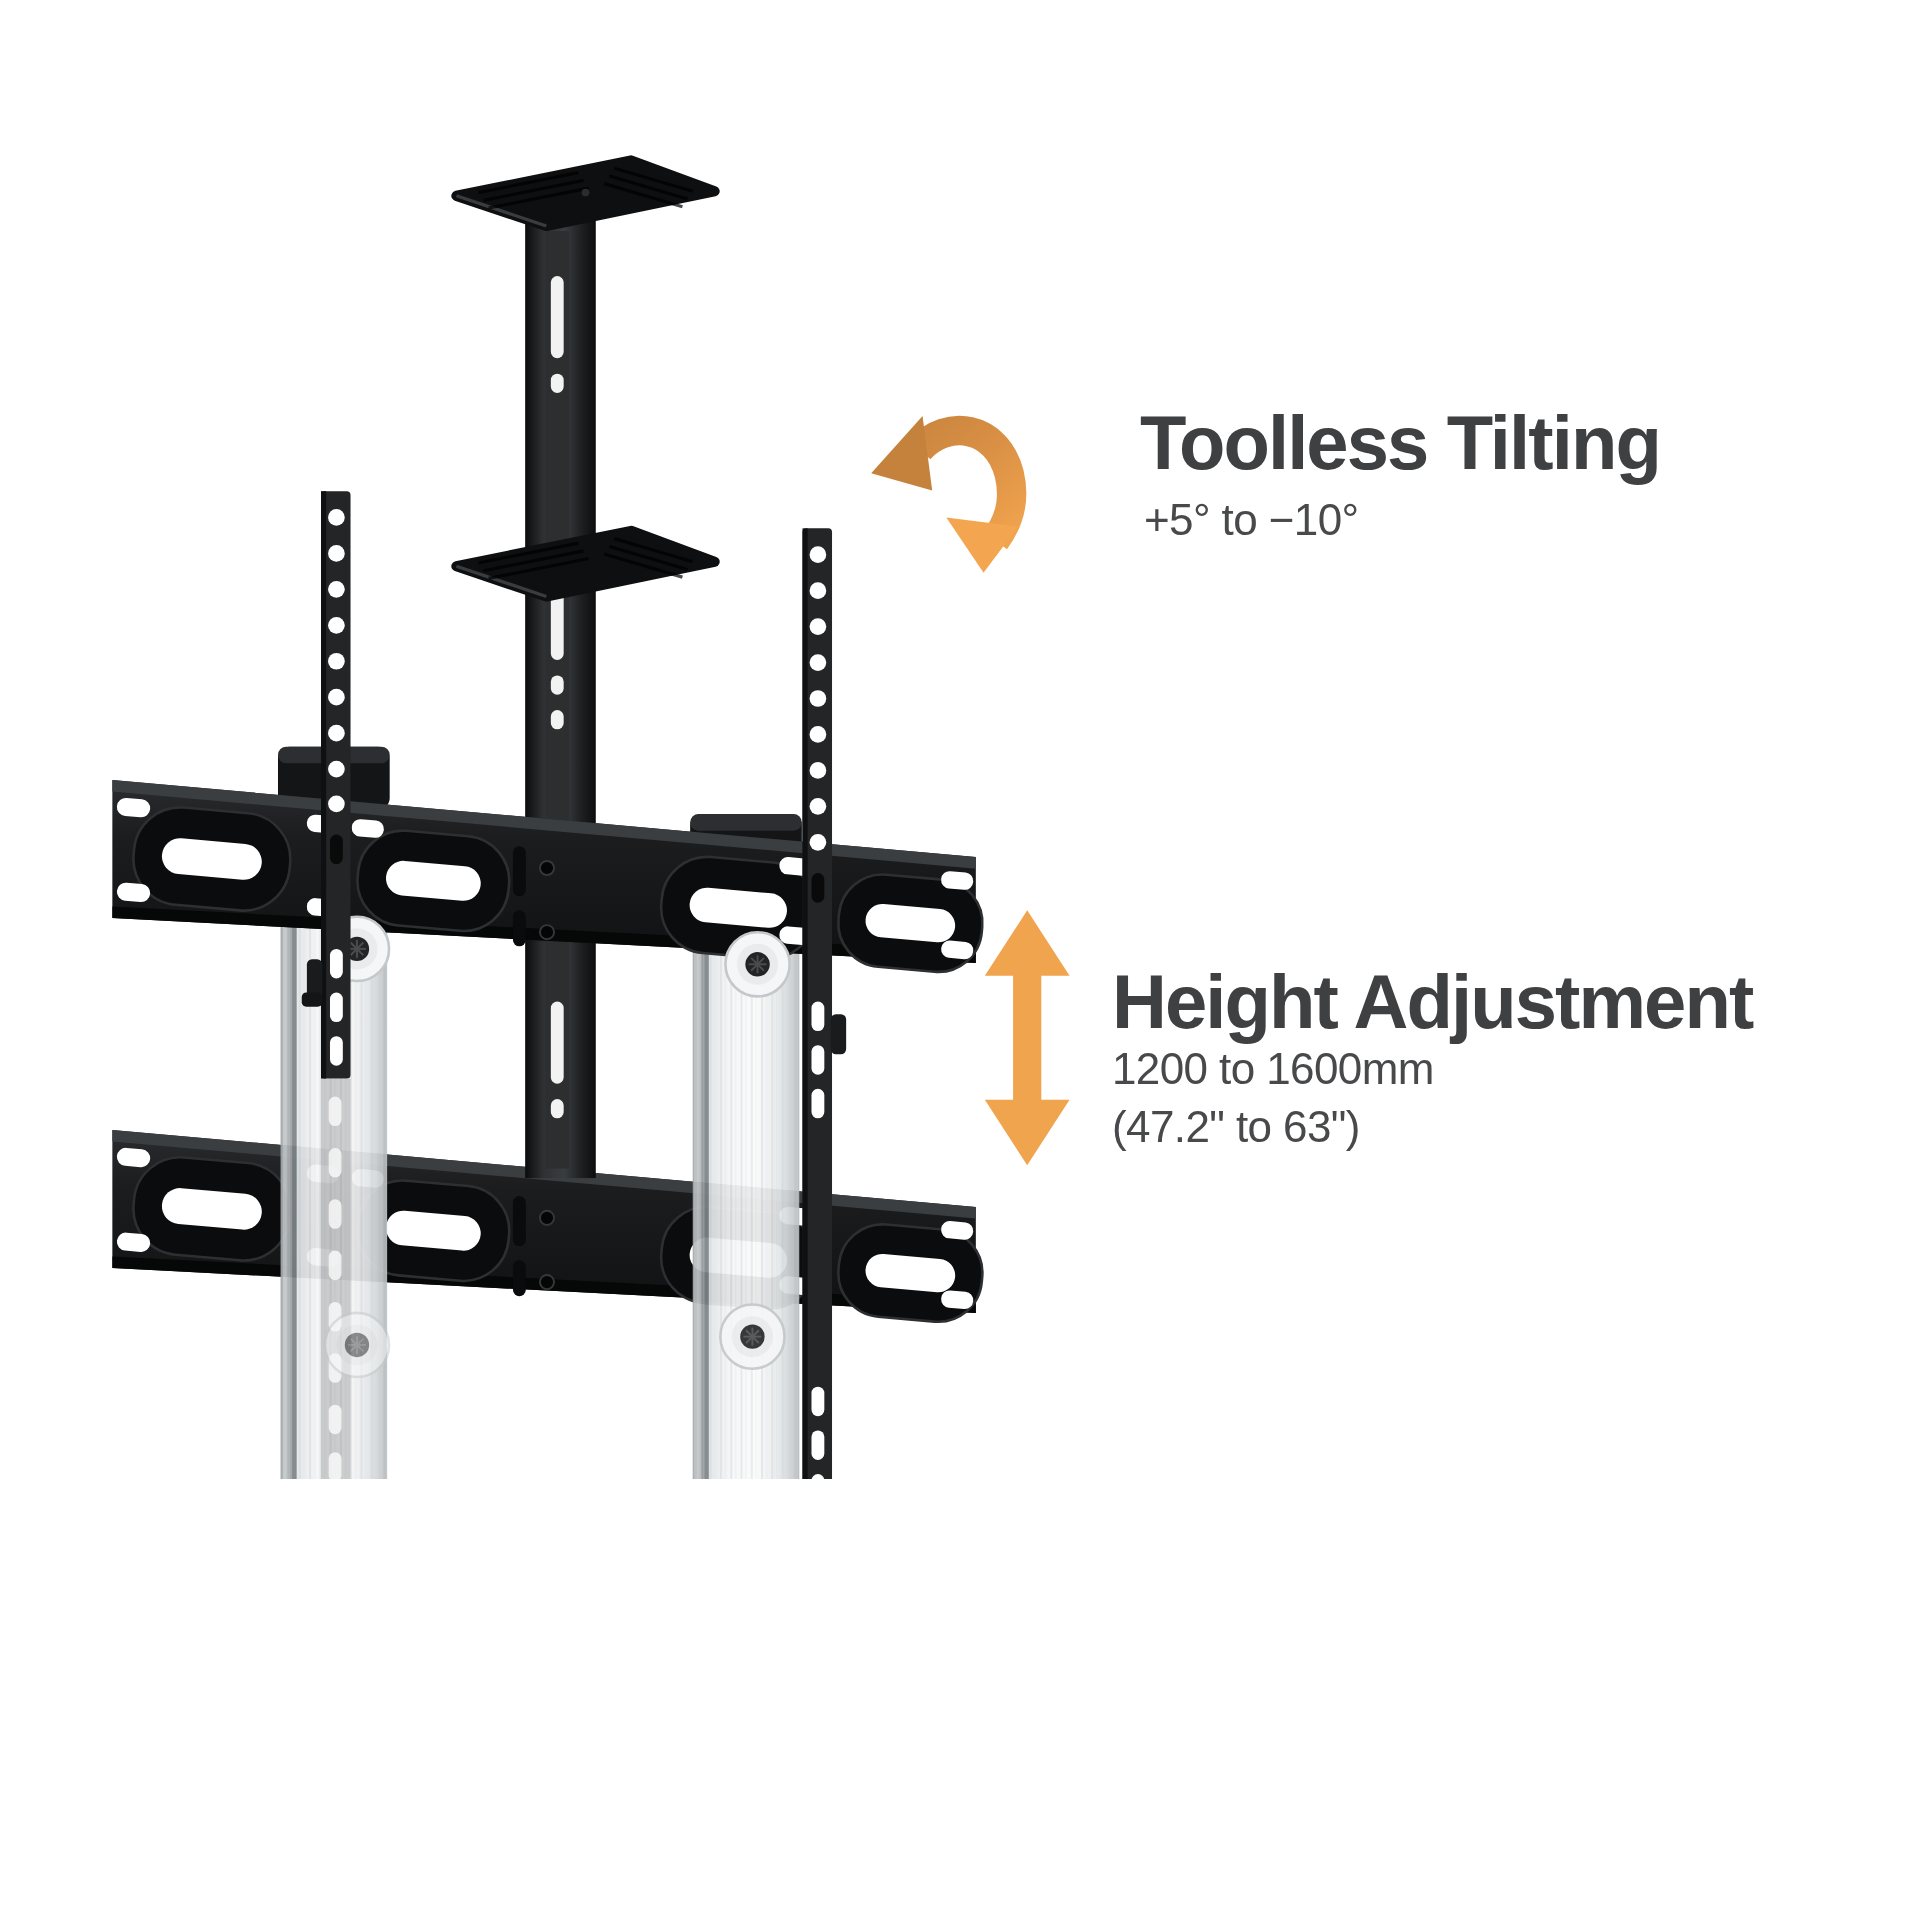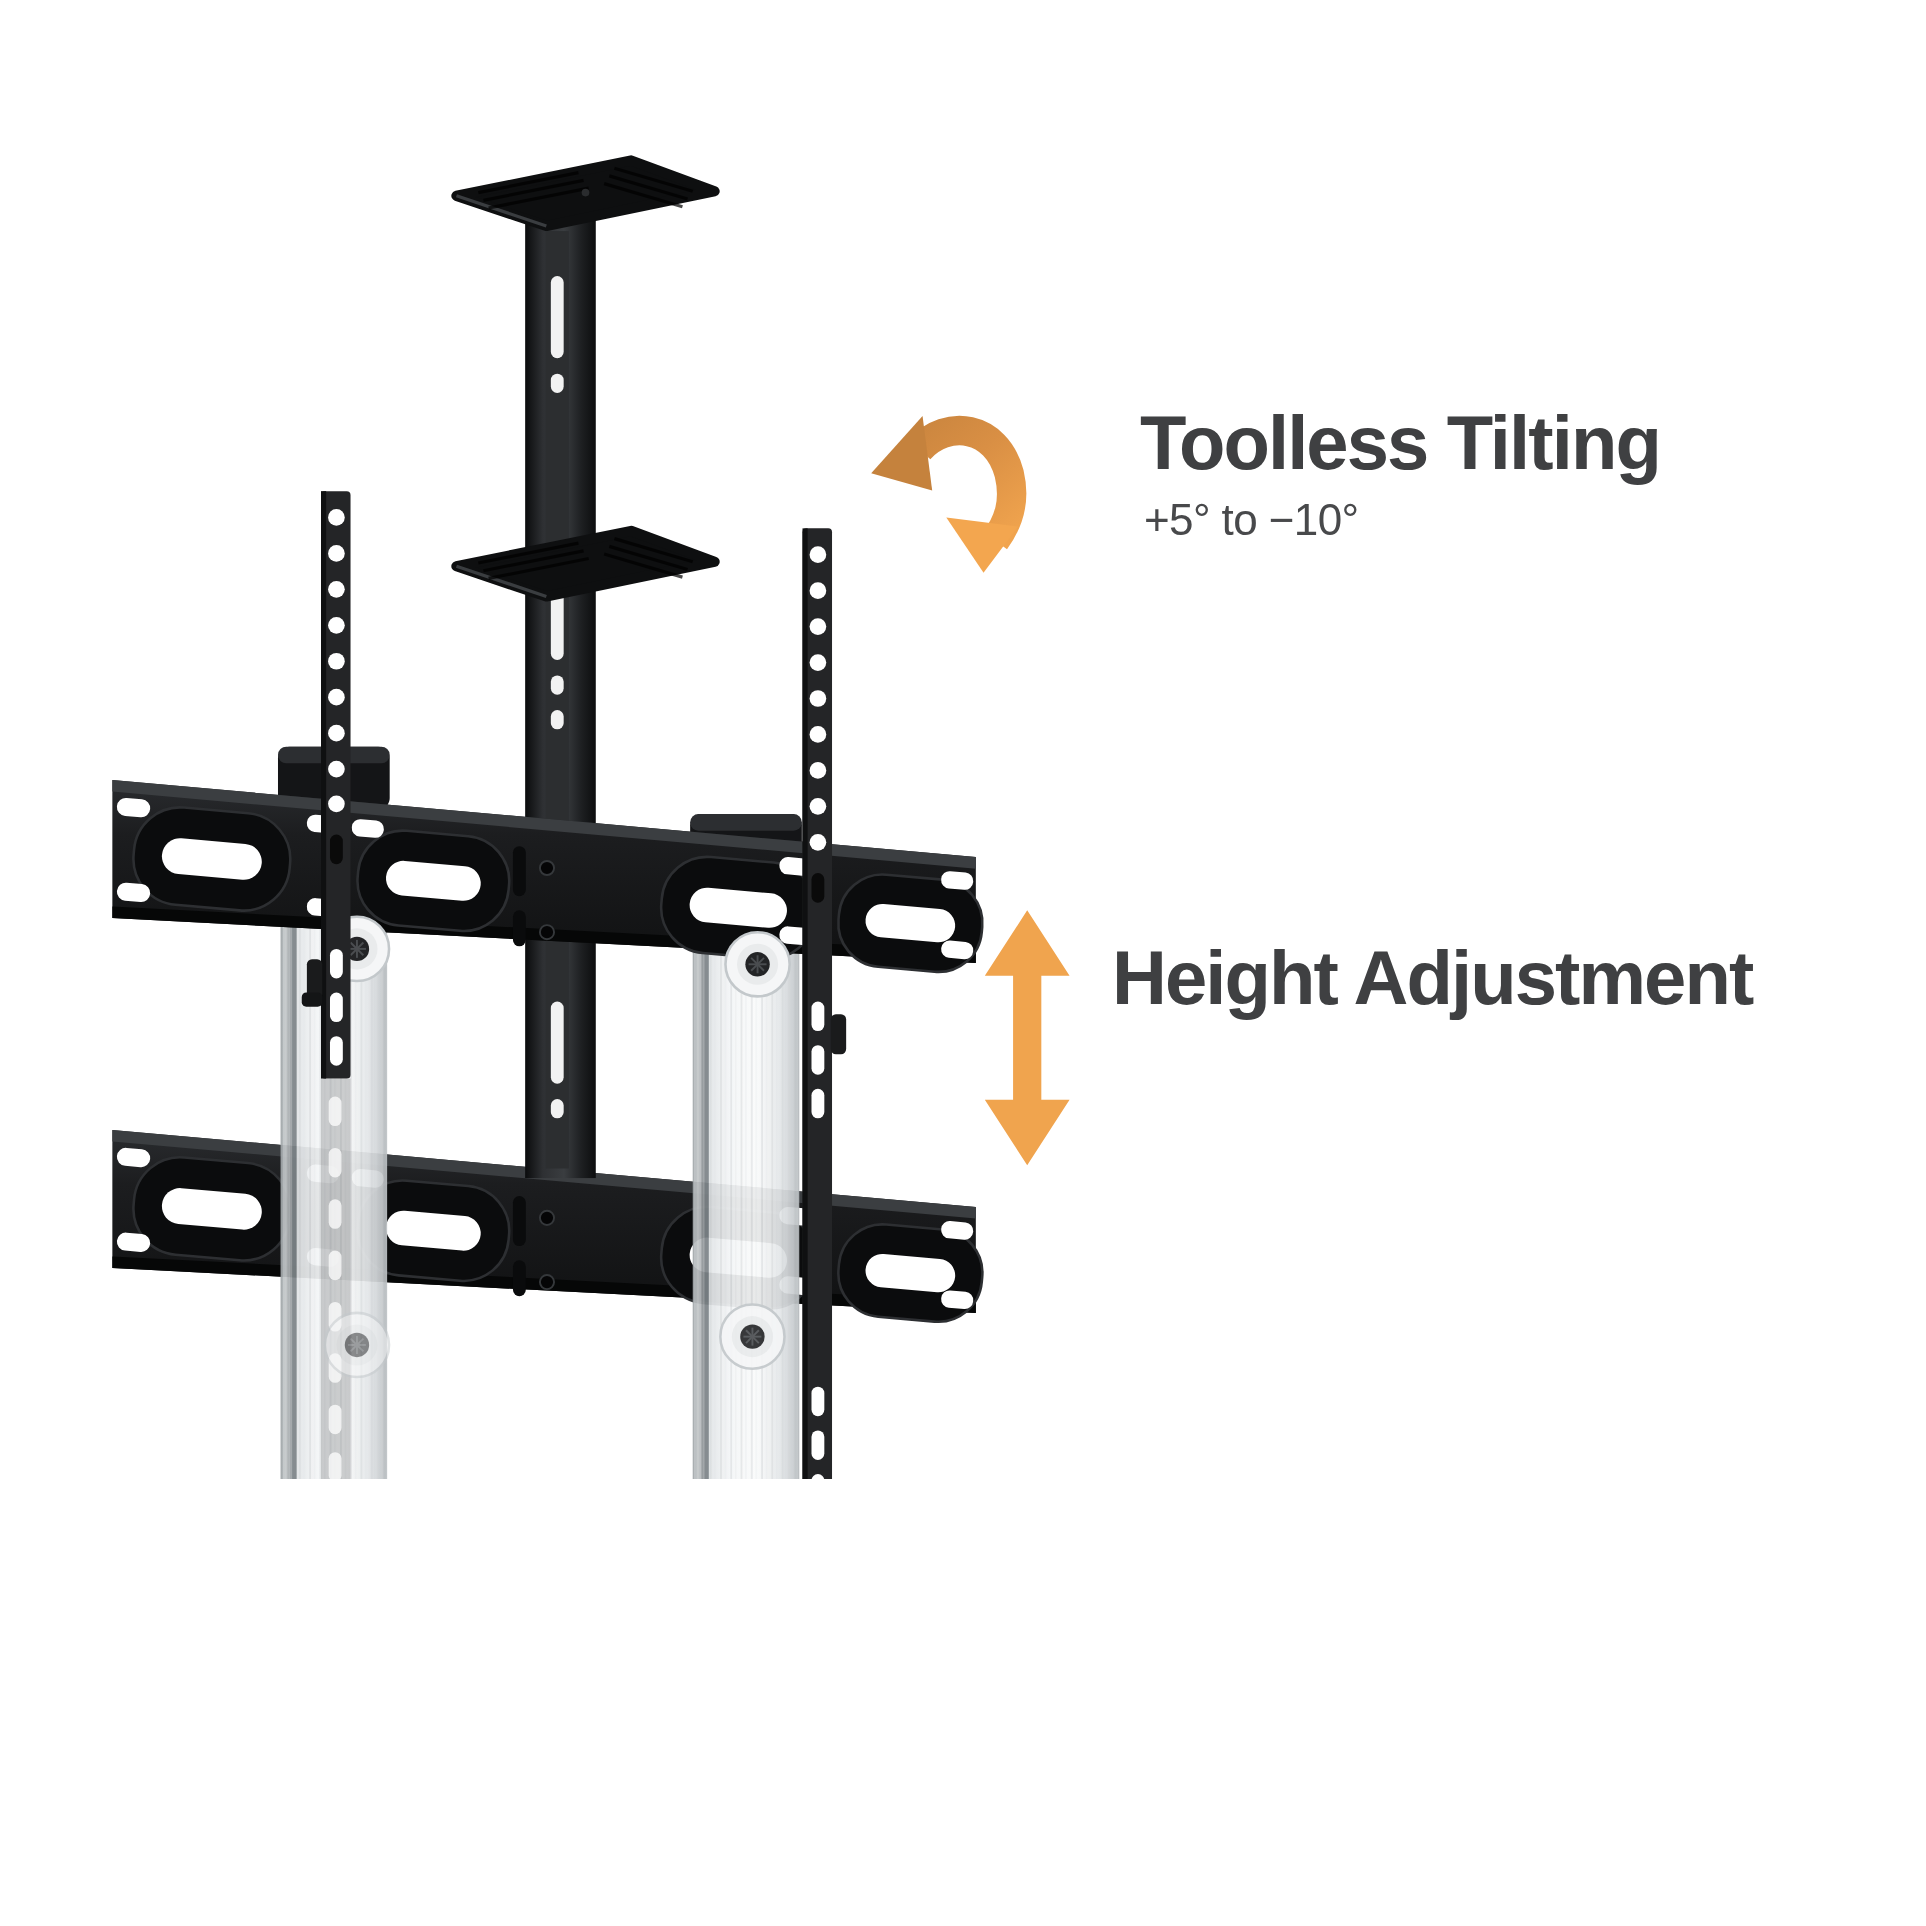--- a/index.html
+++ b/index.html
@@ -5,21 +5,21 @@
   html,body{margin:0;padding:0;background:#ffffff;}
   #stage{position:relative;width:1926px;height:1479px;background:#ffffff;overflow:hidden;
          font-family:"Liberation Sans","DejaVu Sans",sans-serif;}
   #art{position:absolute;left:0;top:0;width:1926px;height:1926px;}
   .feature-title{position:absolute;margin:0;font-weight:bold;font-size:76px;
                  letter-spacing:-1.9px;color:#3F4042;white-space:nowrap;}
   .feature-sub{position:absolute;margin:0;font-weight:normal;font-size:44px;
                letter-spacing:-0.6px;color:#48494B;white-space:nowrap;line-height:1.32;}
   #tilt-title{left:1140px;top:399px;}
   #tilt-sub{left:1144px;top:491px;}
-  #height-title{left:1112px;top:934px;}
+  #height-title{left:1112px;top:958px;}
   #height-sub{left:1112px;top:1040px;}
 </style>
 </head>
 <body>
 
 <div id="stage">
 
 <svg id="art" viewBox="0 0 3000 3000" xmlns="http://www.w3.org/2000/svg">
   <defs>
     <linearGradient id="silverGrad" x1="0" y1="0" x2="1" y2="0">
@@ -279,15 +279,16 @@
   <g>
     <path d="M1600,1418 L1666,1520 L1622,1520 L1622,1713 L1666,1713 L1600,1815
              L1534,1713 L1578,1713 L1578,1520 L1534,1520 Z" fill="#F0A44E"></path>
   </g>
 </svg>
 
 <h2 id="tilt-title" class="feature-title">Toolless Tilting</h2>
 <p id="tilt-sub" class="feature-sub">+5° to −10°</p>
 
 <h2 id="height-title" class="feature-title">Height Adjustment</h2>
+<p id="height-sub" class="feature-sub"><span>1200 to 1600mm</span><br><span>(47.2" to 63")</span></p>
 
 </div>
 
 
 </body></html>

